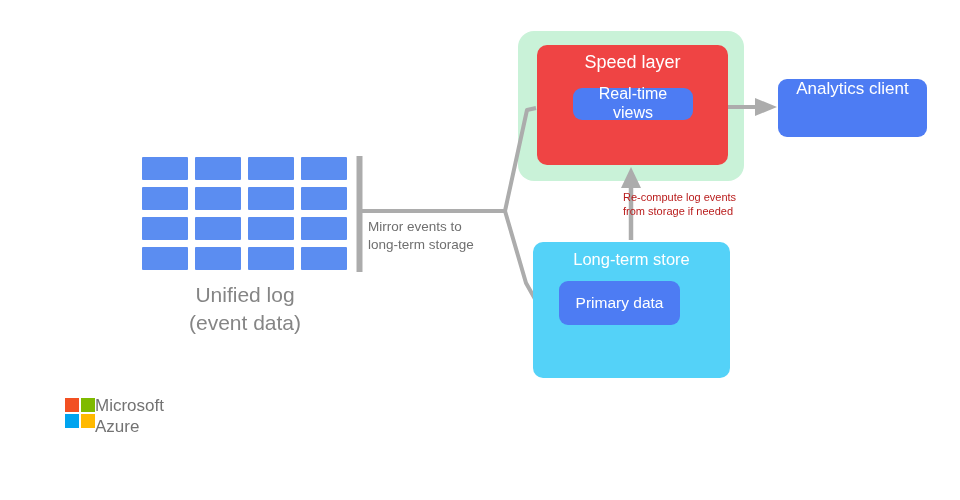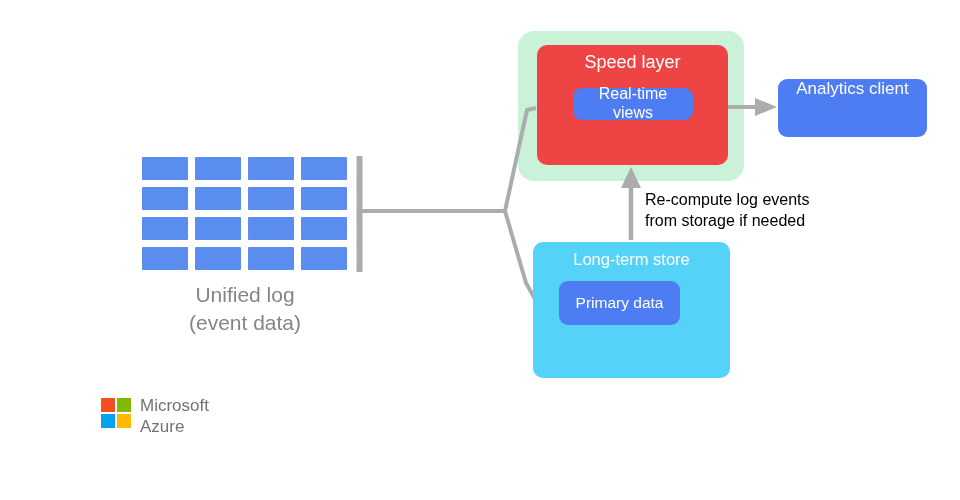--- a/index.html
+++ b/index.html
@@ -24,23 +24,23 @@
   .primary-box{left:26px;top:39px;width:121px;height:44px;border-radius:9px;
     display:flex;align-items:center;justify-content:center;color:#fff;font-size:15.5px;}
 
   .log-grid{left:142px;top:157px;display:grid;
     grid-template-columns:repeat(4,46px);grid-auto-rows:23px;gap:7px;}
   .log-cell{border-radius:1px;}
   .log-caption{left:142px;top:281px;width:206px;text-align:center;
     font-size:21px;line-height:1.35;color:#858585;}
 
   .mirror-label{left:368px;top:218px;font-size:13.5px;line-height:1.3;color:#6f6f6f;}
-  .recompute-label{left:645px;top:190px;font-size:16px;line-height:1.3;color:#000000;}
+  .recompute-label{left:623px;top:190px;font-size:11px;line-height:1.3;color:#b91c1c;}
 
-  .logo{left:65px;top:398px;display:flex;gap:9px;align-items:flex-start;margin-left:36px;}
+  .logo{left:65px;top:398px;display:flex;align-items:flex-start;}
   .logo-squares{display:grid;grid-template-columns:repeat(2,14px);grid-auto-rows:14px;gap:2px;}
   .logo-text{font-size:17px;line-height:21px;margin-top:-3px;}
 </style>
 </head>
 <body>
 
 <div class="stage">
 
   <div class="abs green-box" style="background: rgb(201, 242, 216);"></div>
 
@@ -92,20 +92,22 @@
     <div class="log-cell" style="background: rgb(91, 141, 241);"></div>
     <div class="log-cell" style="background: rgb(91, 141, 241);"></div>
     <div class="log-cell" style="background: rgb(91, 141, 241);"></div>
     <div class="log-cell" style="background: rgb(91, 141, 241);"></div>
     <div class="log-cell" style="background: rgb(91, 141, 241);"></div>
     <div class="log-cell" style="background: rgb(91, 141, 241);"></div>
   </div>
 
   <div class="abs log-caption prel">Unified log
 (event data)</div>
+  <div class="abs mirror-label prel">Mirror events to
+long-term storage</div>
   <div class="abs recompute-label prel">Re-compute log events
 from storage if needed</div>
 
   <div class="abs logo">
     <div class="logo-squares">
       <div style="background: rgb(242, 80, 34);"></div>
       <div style="background: rgb(127, 186, 0);"></div>
       <div style="background: rgb(0, 164, 239);"></div>
       <div style="background: rgb(255, 185, 0);"></div>
     </div>

